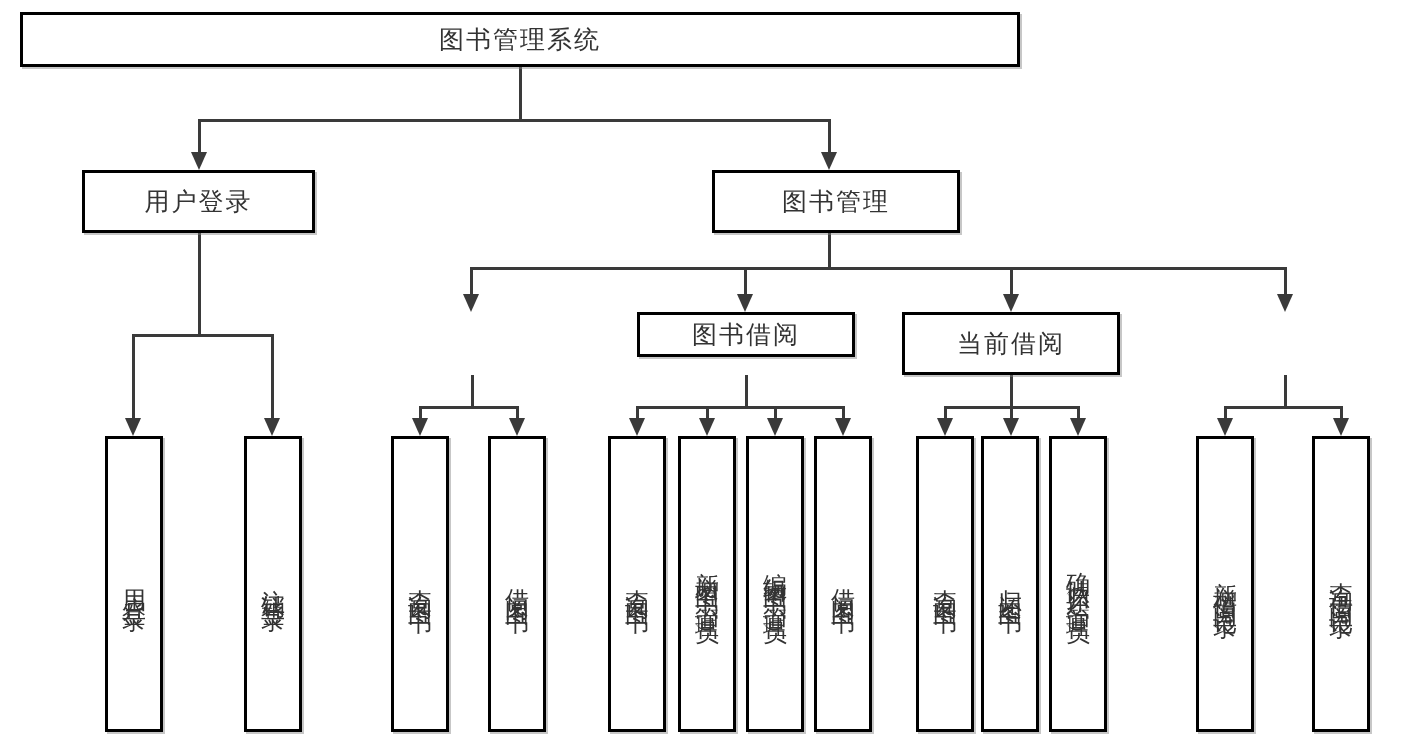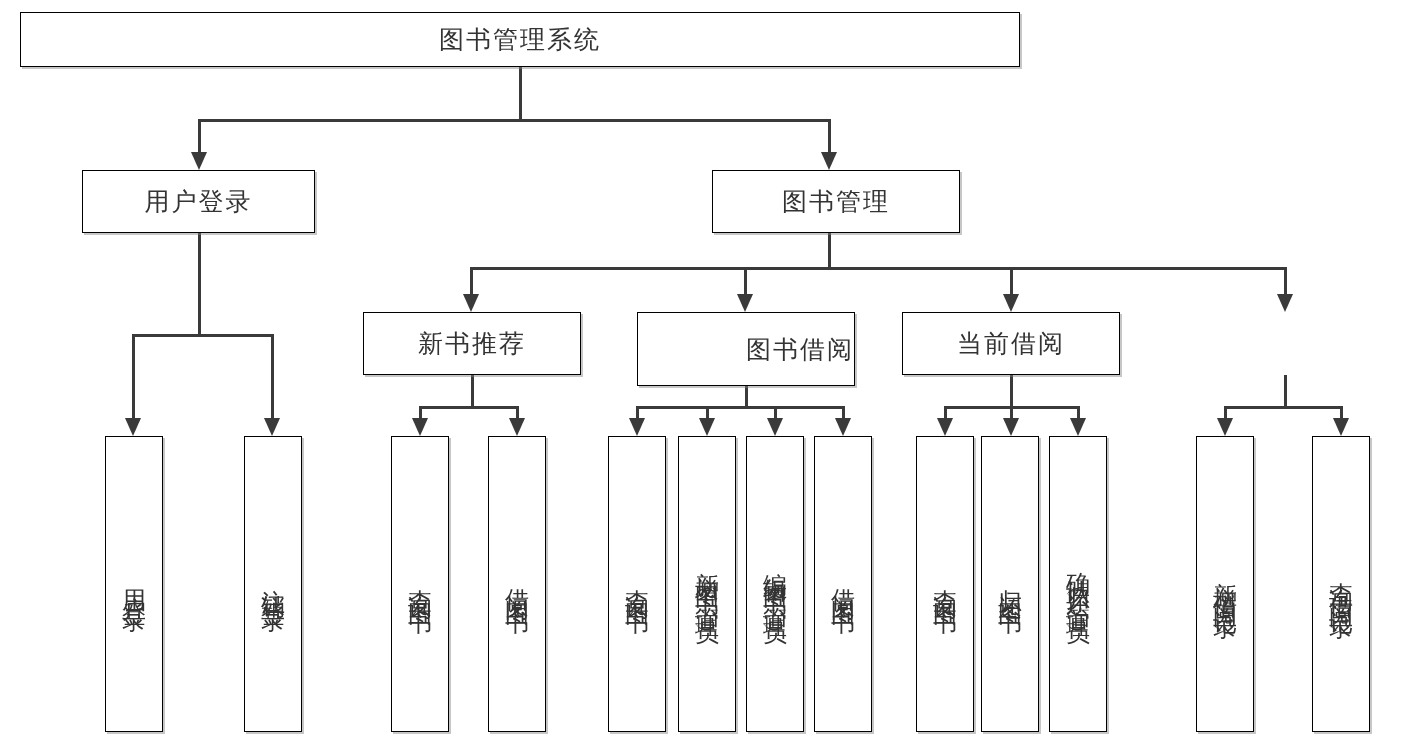--- a/index.html
+++ b/index.html
@@ -6,21 +6,21 @@
   html,body { background:#ffffff; }
   body {
     width:1405px; height:747px; position:relative; overflow:hidden;
     font-family:"Liberation Sans","DejaVu Sans",sans-serif;
   }
   .canvas { position:absolute; left:0; top:0; width:1405px; height:747px; }
 
   
   .node {
     position:absolute; background:#ffffff;
-    border:1px solid #000000;
+    border:3px solid #000000;
     box-shadow:2px 2px 0 rgba(130,130,130,.45);
     display:flex; align-items:center; justify-content:center;
     color:#333333;
   }
   .hnode span { font-size:25px; letter-spacing:2px; white-space:nowrap; }
   .vnode span {
     writing-mode:vertical-rl; text-orientation:mixed;
     font-size:24px; letter-spacing:7px; line-height:1; white-space:nowrap;
   }
 
@@ -107,24 +107,21 @@
     <span>图书管理系统</span>
   </div>
 
   <div class="node hnode" style="left:82px; top:170px; width:233px; height:63px;">
     <span>用户登录</span>
   </div>
   <div class="node hnode" style="left:712px; top:170px; width:248px; height:63px;">
     <span>图书管理</span>
   </div>
 
-  <div class="node hnode" style="left:363px; top:312px; width:218px; height:63px;">
-    <span>新书推荐</span>
-  </div>
-  <div class="node hnode" style="left:637px; top:312px; width:218px; height:74px;justify-content:flex-end;">
+  <div class="node hnode" style="left:637px; top:312px; width:218px; height:45px;">
     <span>图书借阅</span>
   </div>
   <div class="node hnode" style="left:902px; top:312px; width:218px; height:63px;text-align:right;">
     <span>当前借阅</span>
   </div>
 
   <div class="node vnode" style="left:105px; top:436px; width:58px; height:296px;">
     <span>用户登录</span>
   </div>
   <div class="node vnode" style="left:244px; top:436px; width:58px; height:296px;">

